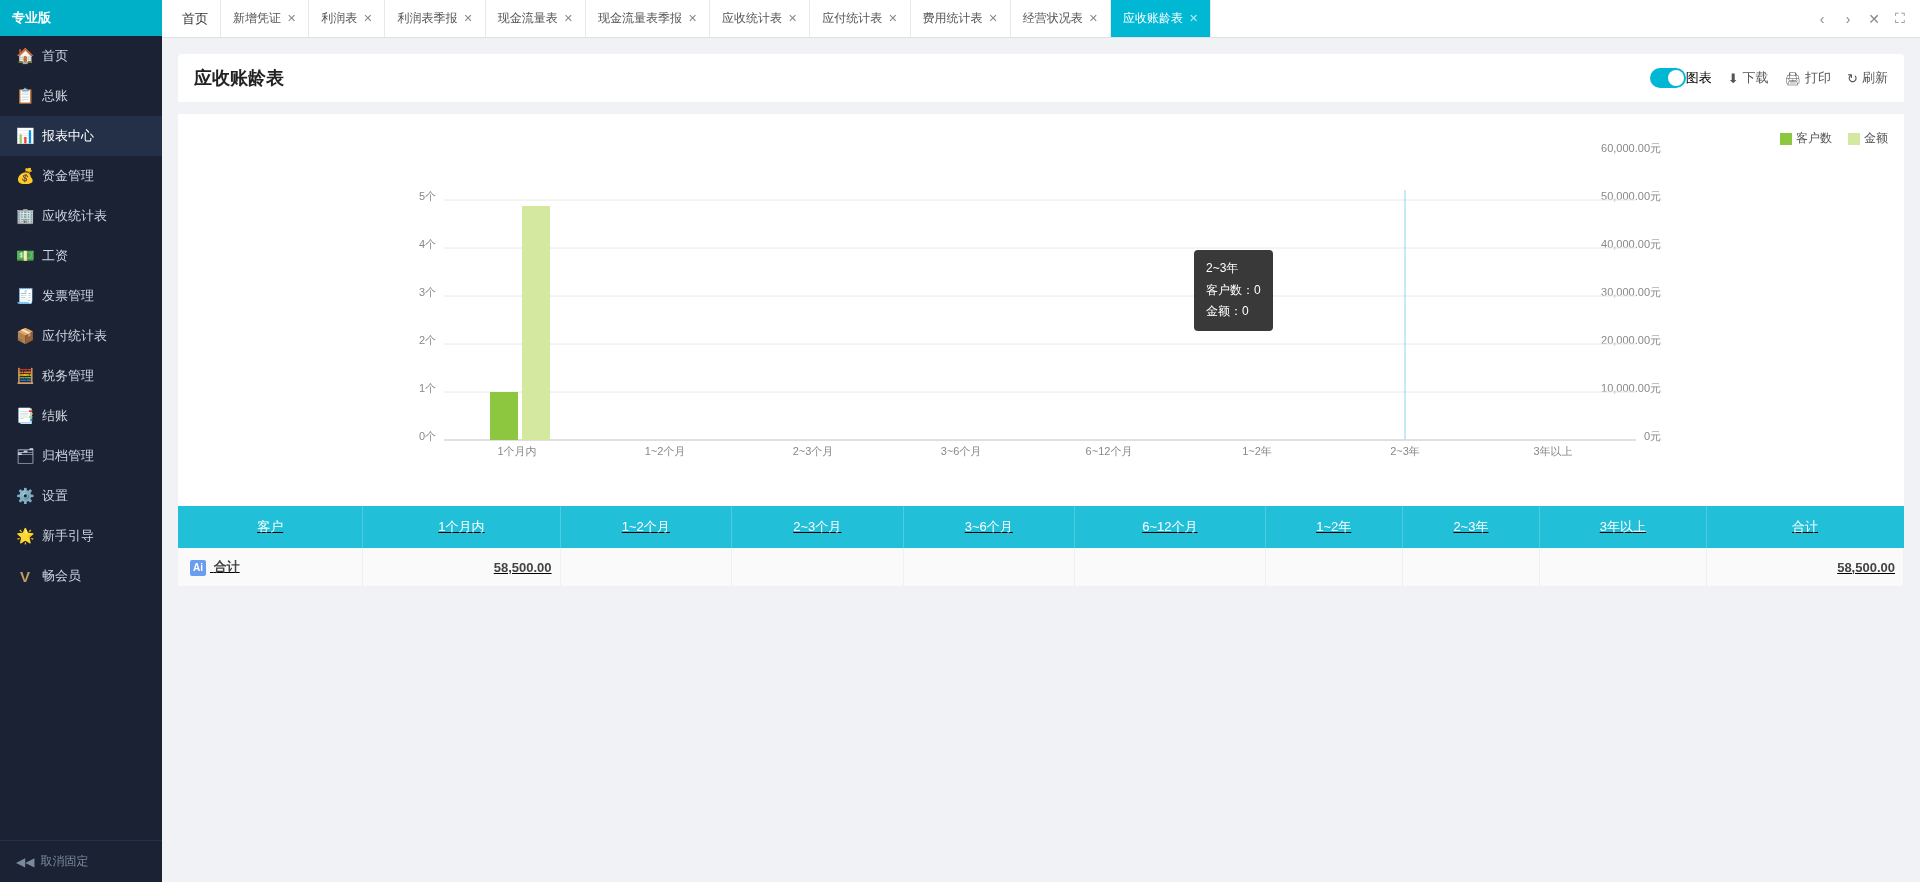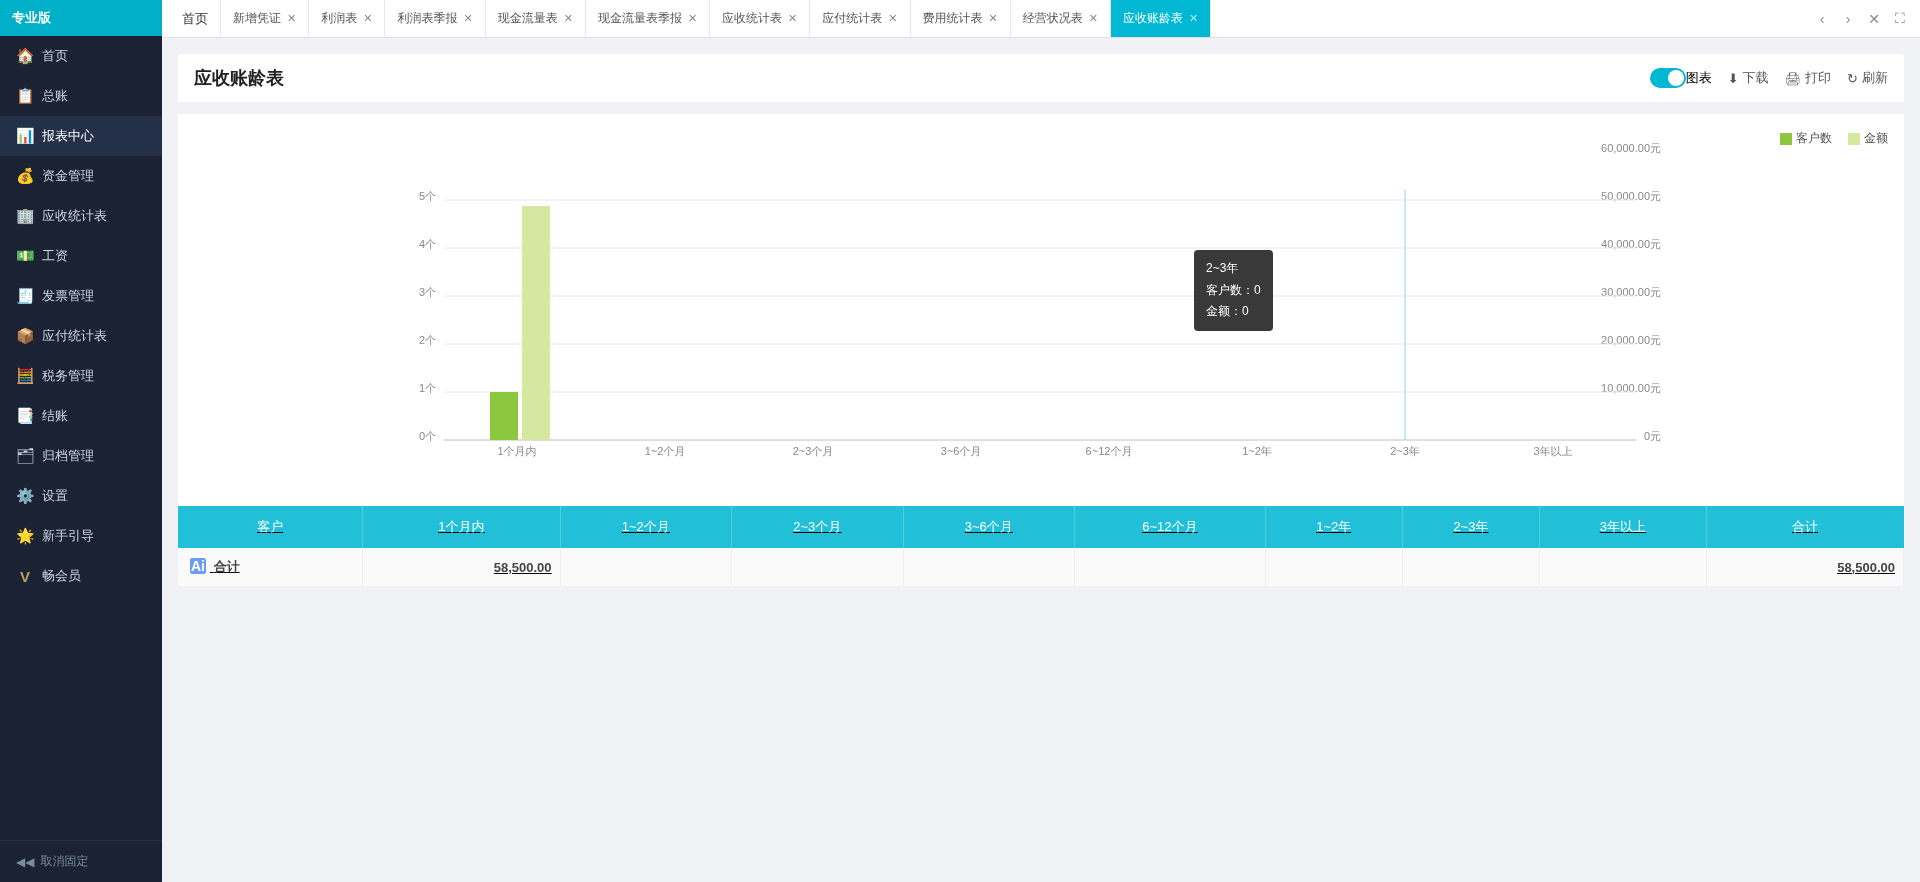--- a/index.html
+++ b/index.html
@@ -253,21 +253,21 @@
       color: #222;
       background: #fafafa;
     }
     .total-icon {
       display: inline-block;
       width: 16px;
       height: 16px;
       background: #6c9cf0;
       border-radius: 2px;
       color: #fff;
-      font-size: 14px;
+      font-size: 10px;
       text-align: center;
       line-height: 16px;
       margin-right: 4px;
     }
   </style>
 </head>
 <body>
 
 <div class="sidebar">
   <div class="sidebar-logo">

